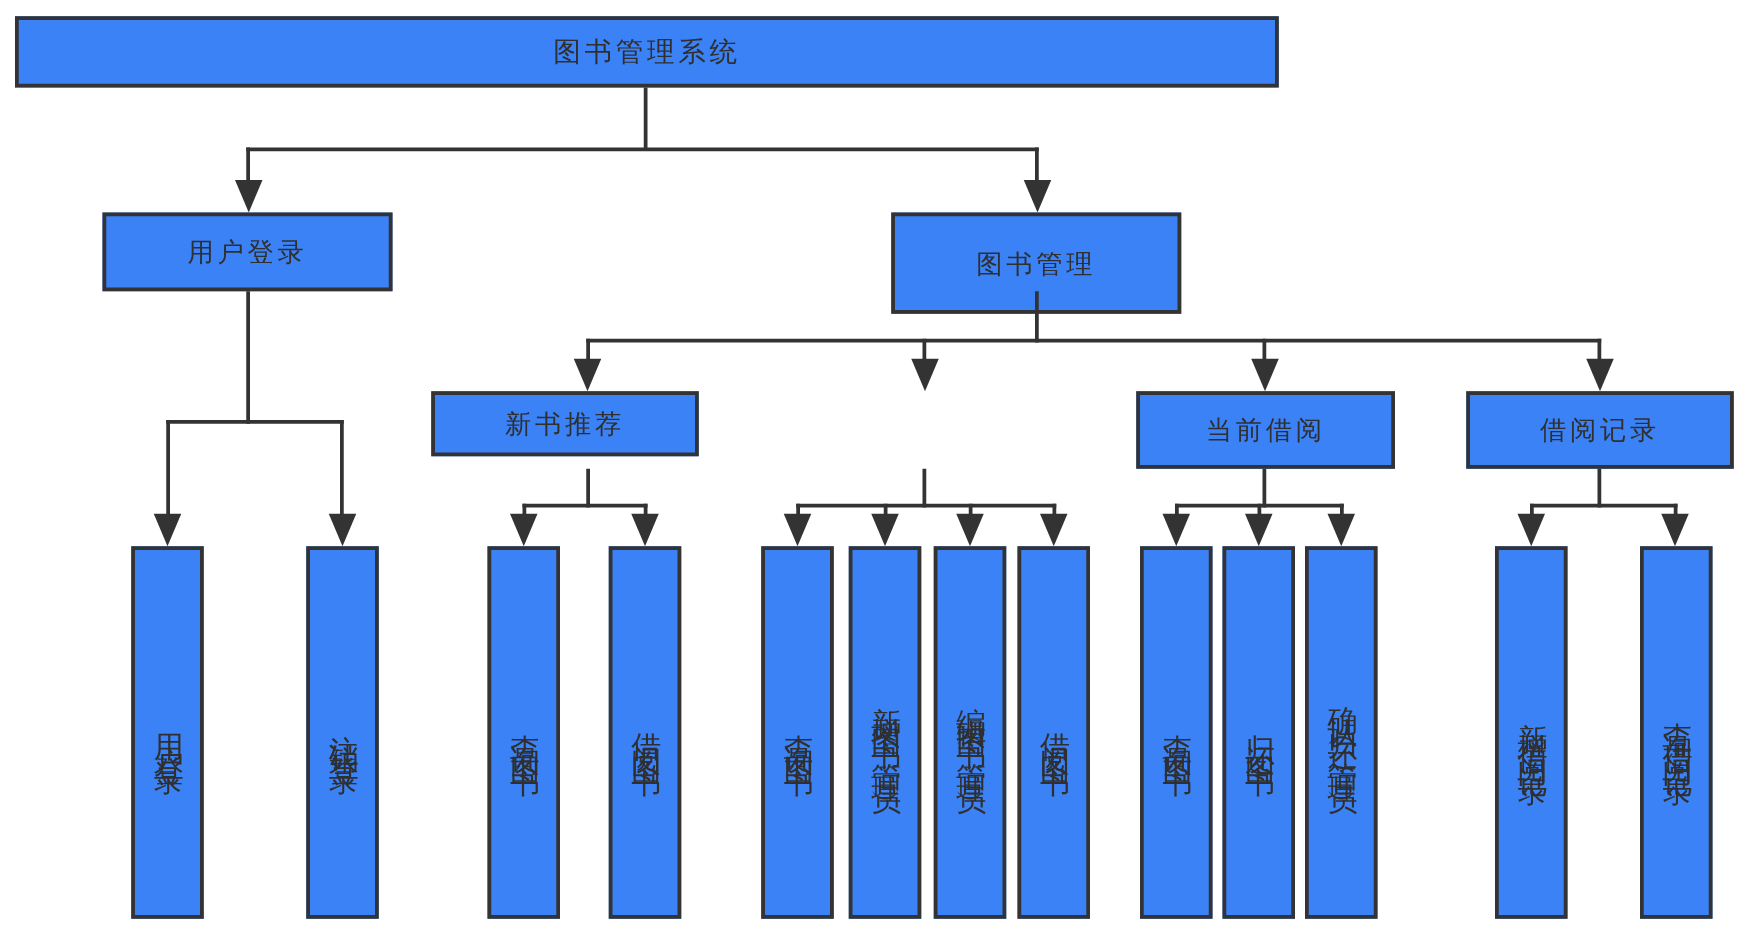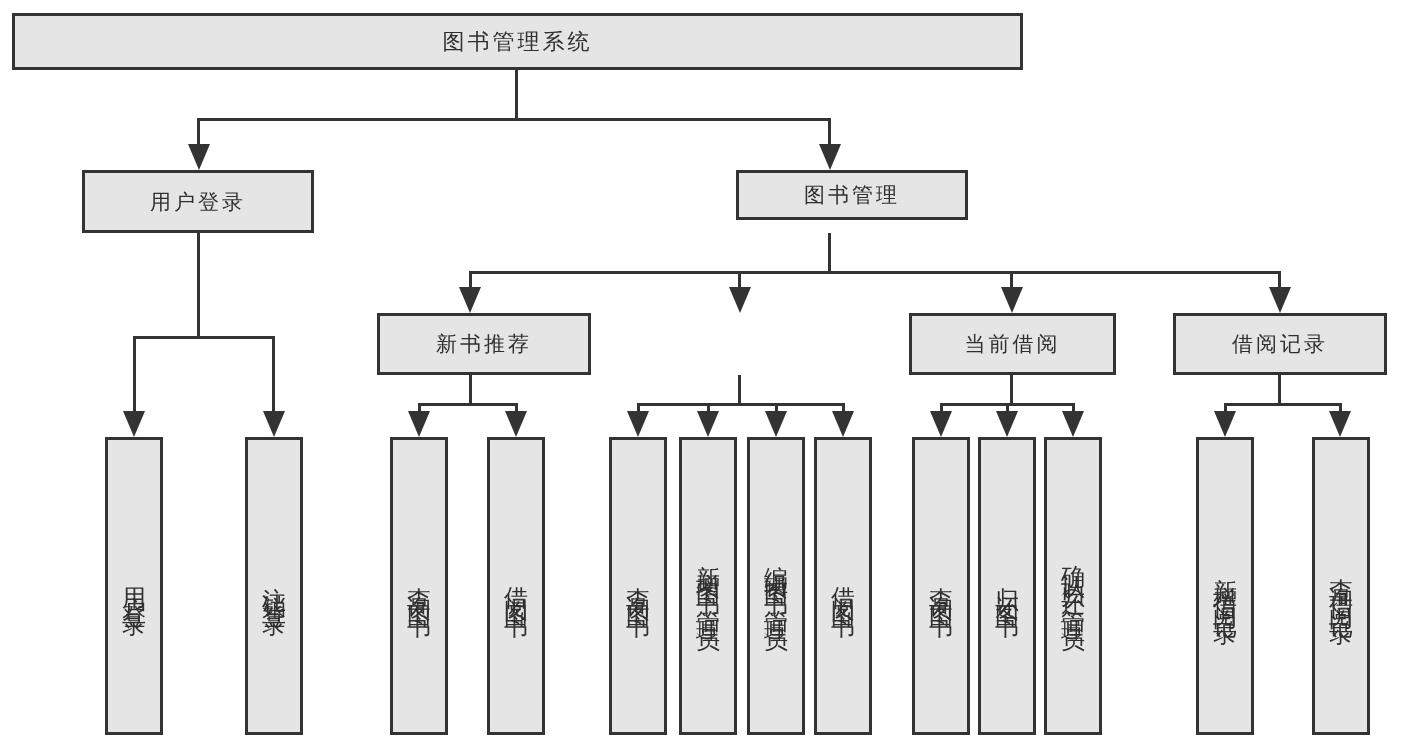--- a/index.html
+++ b/index.html
@@ -8,21 +8,21 @@
     width: 1405px;
     height: 747px;
     background: #ffffff;
     font-family: "Liberation Sans", sans-serif;
     overflow: hidden;
   }
   .node {
     position: absolute;
     box-sizing: border-box;
     border: 3px solid #333333;
-    background: #e5e5e5;
+    background: #3b82f6;
     display: flex;
     align-items: center;
     justify-content: center;
     color: #2f2f2f;
   }
   .node.h {
     font-size: 21px;
     letter-spacing: 3px;
     white-space: nowrap;
   }
@@ -68,41 +68,41 @@
   <div class="node h title" style="left:12px; top:13px; width:1011px; height:57px;">图书管理系统</div>
 
   <div class="vline" style="left:515px; top:70px; height:49px;"></div>
   <div class="hline" style="left:197px; top:118px; width:634px;"></div>
   <div class="vline" style="left:197px; top:118px; height:32px;"></div>
   <div class="arrow" style="left:188px; top:144px;"></div>
   <div class="vline" style="left:828px; top:118px; height:32px;"></div>
   <div class="arrow" style="left:819px; top:144px;"></div>
 
   <div class="node h" style="left:82px; top:170px; width:232px; height:63px;">用户登录</div>
-  <div class="node h" style="left:736px; top:170px; width:232px; height:50px;">图书管理</div>
+  <div class="node h" style="left:713px; top:170px; width:232px; height:81px;">图书管理</div>
 
   <div class="vline" style="left:197px; top:233px; height:106px;"></div>
   <div class="hline" style="left:133px; top:336px; width:142px;"></div>
   <div class="vline" style="left:133px; top:336px; height:80px;"></div>
   <div class="arrow" style="left:123px; top:411px;"></div>
   <div class="vline" style="left:272px; top:336px; height:80px;"></div>
   <div class="arrow" style="left:263px; top:411px;"></div>
 
   <div class="vline" style="left:828px; top:233px; height:41px;"></div>
   <div class="hline" style="left:469px; top:271px; width:812px;"></div>
   <div class="vline" style="left:469px; top:271px; height:20px;"></div>
   <div class="arrow" style="left:459px; top:287px;"></div>
   <div class="vline" style="left:738px; top:271px; height:20px;"></div>
   <div class="arrow" style="left:729px; top:287px;"></div>
   <div class="vline" style="left:1010px; top:271px; height:20px;"></div>
   <div class="arrow" style="left:1001px; top:287px;"></div>
   <div class="vline" style="left:1278px; top:271px; height:20px;"></div>
   <div class="arrow" style="left:1269px; top:287px;"></div>
 
-  <div class="node h" style="left:377px; top:313px; width:214px; height:62px;text-align:right;">新书推荐</div>
+  <div class="node h" style="left:345px; top:313px; width:214px; height:52px;text-align:right;">新书推荐</div>
   <div class="node h" style="left:909px; top:313px; width:207px; height:62px;">当前借阅</div>
   <div class="node h" style="left:1173px; top:313px; width:214px; height:62px;">借阅记录</div>
 
   <div class="vline" style="left:469px; top:375px; height:31px;"></div>
   <div class="hline" style="left:418px; top:403px; width:100px;"></div>
   <div class="vline" style="left:418px; top:403px; height:12px;"></div>
   <div class="arrow" style="left:408px; top:411px;"></div>
   <div class="vline" style="left:515px; top:403px; height:12px;"></div>
   <div class="arrow" style="left:505px; top:411px;"></div>
 

